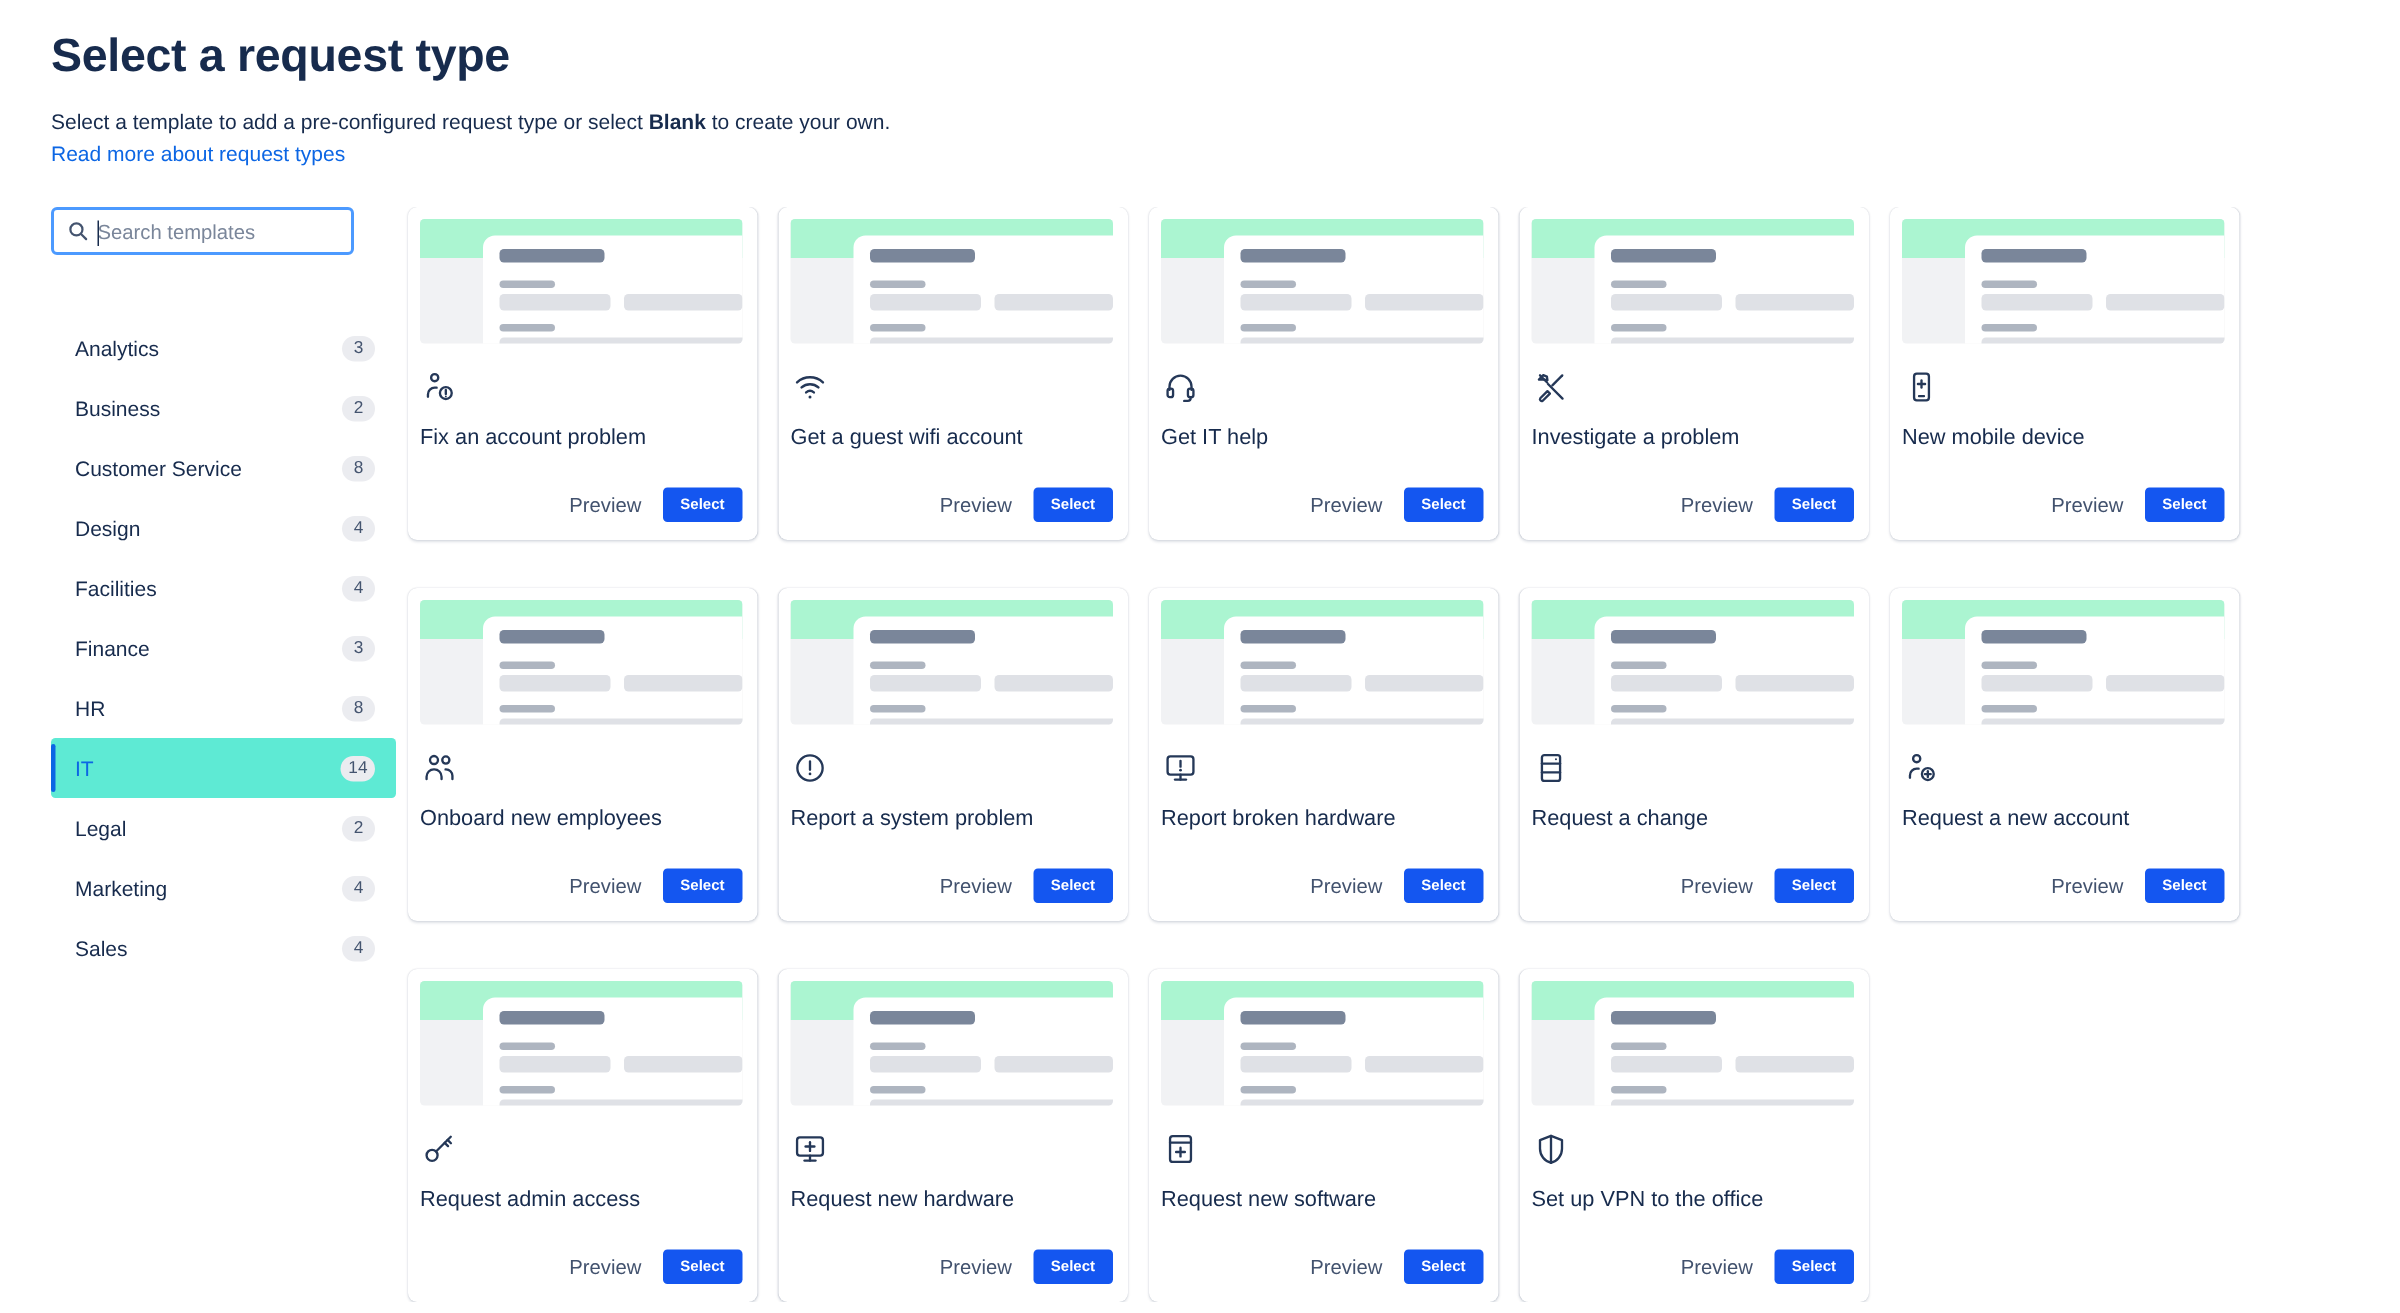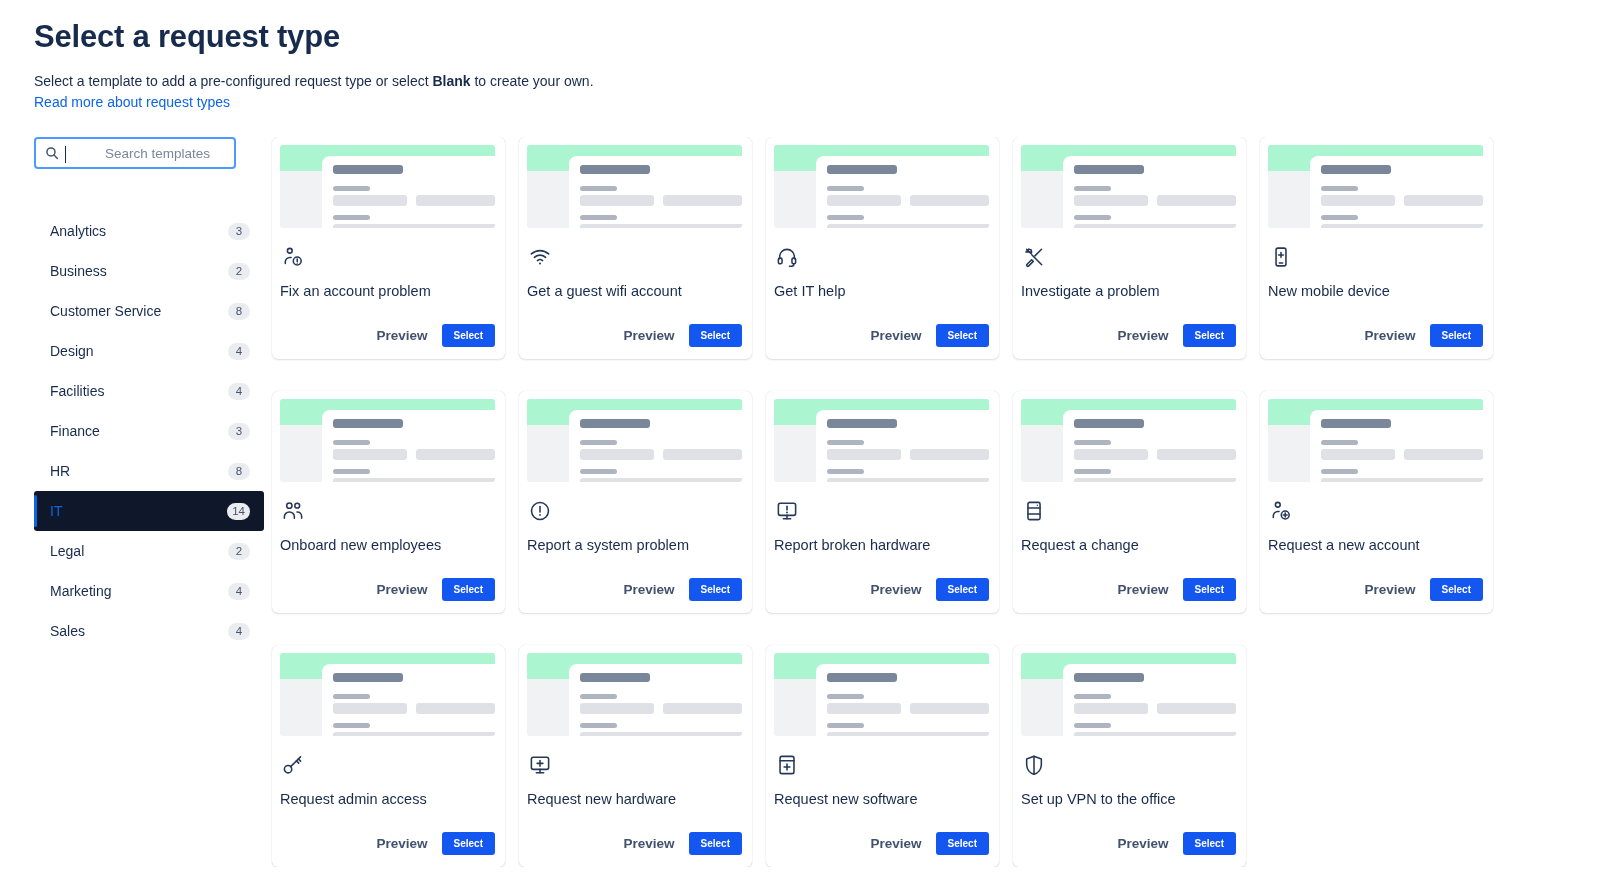--- a/index.html
+++ b/index.html
@@ -26,21 +26,21 @@
   }
 
   
   .body-wrap { display: flex; align-items: flex-start; margin-top: 26px; }
 
   
   .sidebar { width: 264px; flex: 0 0 264px; padding-left: 34px; }
   .search-box {
     position: relative; width: 202px; height: 32px;
     border: 2px solid #4C9AFF; border-radius: 4px;
-    background: #fff; display: flex; align-items: center; padding-left: 40px;
+    background: #fff; display: flex; align-items: center;
   }
   .search-icon {
     position: absolute; left: 9px; top: 50%; transform: translateY(-50%);
     width: 14px; height: 14px; color: #44546F;
   }
   .search-input {
     border: none; outline: none; background: transparent;
     width: 100%; height: 100%;
     padding: 0 8px 0 29px;
     font-family: "Liberation Sans", sans-serif;
@@ -53,21 +53,21 @@
   }
 
   .cat-list { margin-top: 42px; width: 230px; }
   .cat-item {
     position: relative;
     display: flex; align-items: center; justify-content: space-between;
     height: 40px; padding: 0 14px 0 16px;
     border-radius: 3px; cursor: pointer;
     font-size: 14px; color: #172B4D;
   }
-  .cat-item.selected { background: #0f172a; color: #0C66E4; }
+  .cat-item.selected { background: #5eead4; color: #0C66E4; }
   .cat-item.selected::before {
     content: ""; position: absolute; left: 0; top: 4px; bottom: 4px;
     width: 3px; background: #0C66E4; border-radius: 2px;
   }
   .cat-count {
     font-size: 11.5px; color: #44546F; background: #EBECF0;
     border-radius: 9px; min-width: 22px; height: 17px; line-height: 17px;
     text-align: center; padding: 0 5px;
   }
 
@@ -126,21 +126,21 @@
     line-height: 1.25;
   }
 
   .card-actions {
     margin-top: auto;
     display: flex; align-items: center; justify-content: flex-end; gap: 4px;
   }
   .btn-preview {
     border: none; background: transparent; cursor: pointer;
     font-family: "Liberation Sans", sans-serif;
-    font-size: 13.5px; font-weight: 700; color: #42526E;
+    font-size: 13.5px; font-weight: 400; color: #42526E;
     padding: 6px 10px; border-radius: 3px;
   }
   .btn-select {
     border: none; cursor: pointer;
     font-family: "Liberation Sans", sans-serif;
     font-size: 10px; font-weight: 700; color: #ffffff;
     background: #1456F0; padding: 6px 12px; border-radius: 3px;
   }
 </style>
 </head>

